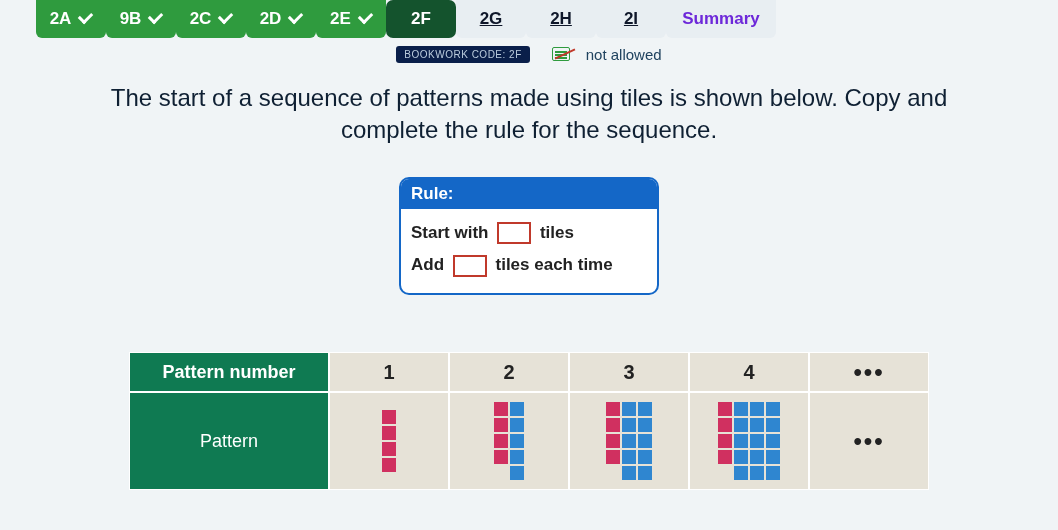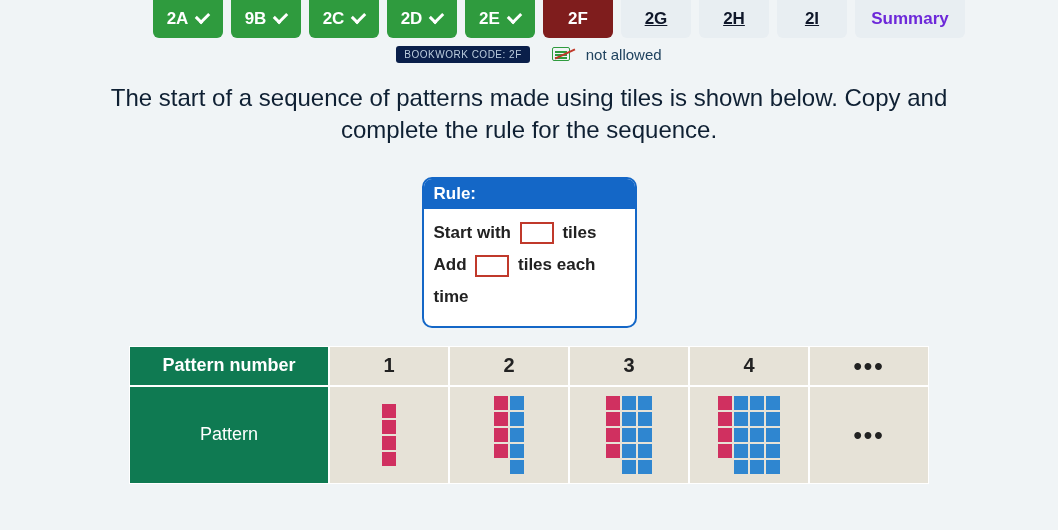--- a/index.html
+++ b/index.html
@@ -6,38 +6,37 @@
   body {
     font-family: Arial, Helvetica, sans-serif;
     background: #f0f4f6;
     width: 1058px;
     height: 530px;
     overflow: hidden;
     color: #1a2a3a;
   }
   .tab-bar {
     display: flex;
-    gap: 8px;
-    padding-left: 60px;
-    justify-content: center;
+    gap: 0;
+    padding-left: 36px;
   }
   .tab {
     min-width: 70px;
     height: 38px;
     display: flex;
     align-items: center;
     justify-content: center;
     font-weight: 600;
     font-size: 17px;
     border-bottom-left-radius: 6px;
     border-bottom-right-radius: 6px;
     gap: 4px;
   }
   .tab.green { background:#2f9b3e; color:#fff; }
-  .tab.active { background:#7f1d1d; color:#fff; }
+  .tab.active { background:#14532d; color:#fff;border-radius:7px; }
   .tab.plain { background:#e8eef2; color:#0f172a;text-decoration:underline; }
   .tab.summary { background:#e8eef2; color:#6d28d9; min-width:110px; }
   .check::after {
     content:"";
     display:inline-block;
     width:10px; height:6px;
     border-left:3px solid #fff;
     border-bottom:3px solid #fff;
     transform: rotate(-45deg);
     margin-left:4px;
@@ -97,21 +96,21 @@
   }
   .question {
     text-align:center;
     font-size:24px;
     color:#0f2033;
     margin-top:14px;
     line-height:1.35;
     padding:0 11px;
   }
   .rule-box {
-    width:215px;
+    width:260px;
     margin:30px auto 18px auto;
     border:2px solid #1467c7;
     border-radius:10px;
     overflow:hidden;
     background:#fff;
   }
   .rule-head {
     background:#1467c7;
     color:#fff;
     font-weight:700;
@@ -134,20 +133,21 @@
     margin:0 4px;
   }
   .seq-table {
     display:flex;
     justify-content:center;
     margin-top:6px;
   }
   .seq-grid {
     display:grid;
     grid-template-columns:200px repeat(5, 120px);
+    margin-top:39px;
   }
   .seq-grid > div {
     border:1px solid #fff;
   }
   .hcell {
     background:#e6e2d7;
     height:40px;
     display:flex;
     align-items:center;
     justify-content:center;

